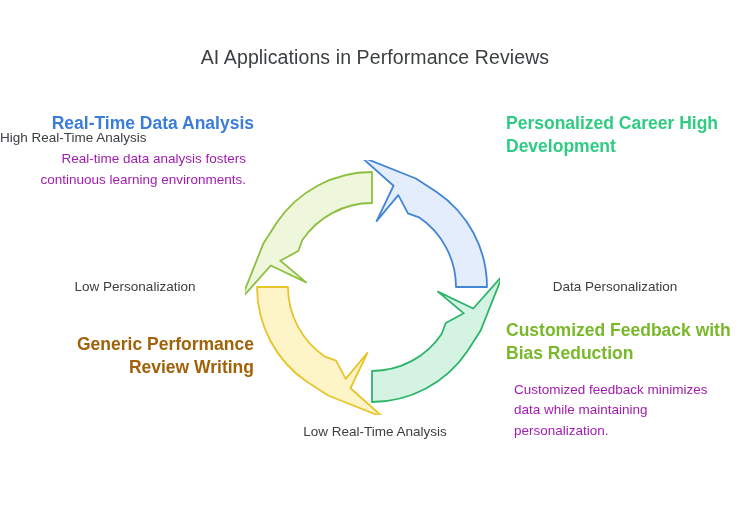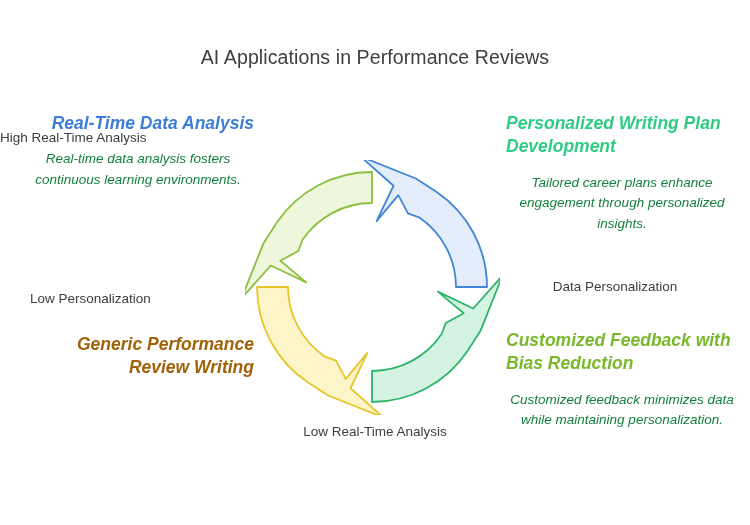--- a/index.html
+++ b/index.html
@@ -39,48 +39,46 @@
   
   .axis-label {
     position: absolute;
     font-size: 13.5px;
     font-weight: 400;
     color: #3c4043;
     white-space: nowrap;
   }
   #axis-top    { left: 0;   top: 130px; width: 750px; }
   #axis-bottom { left: 0;   top: 424px; width: 750px; text-align: center; }
-  #axis-left   { left: 30px; top: 291px; width: 210px; }
+  #axis-left   { left: 30px; top: 279px; width: 210px; text-align: center; }
   #axis-right  { left: 510px; top: 279px; width: 210px; text-align: center; }
 
   
   .quadrant {
     position: absolute;
     width: 232px;
-    font-style: italic;
   }
   .q-heading {
     font-size: 17.5px;
     font-weight: bold;
     line-height: 1.33;
     margin: 0 0 14px 0;
   }
   .q-body {
     font-size: 13.5px;
     font-weight: 400;
     line-height: 1.52;
-    color: #15803d;
-    margin: 0;
-    text-align: center;
+    color: #a21caf;
+    margin: 8px;
   }
 
   #quad-top-left     { left: 22px;  top: 112px; text-align: right; }
   #quad-top-right    { left: 506px; top: 112px; text-align: left;  }
   #quad-bottom-left  { left: 22px;  top: 333px; text-align: right; }
-  #quad-bottom-right { left: 506px; top: 329px; text-align: left;  }
+  #quad-bottom-right { left: 506px; top: 319px; text-align: left;  }
 
   #quad-top-left .q-heading     { color: #3b7dd8; }
   #quad-top-right .q-heading    { color: #2ecc82; }
   #quad-bottom-left .q-heading  { color: #a16207; }
   #quad-bottom-right .q-heading { color: #78b82a; }
 
   
   #cycle-diagram {
     position: absolute;
     left: 245px;
@@ -101,22 +99,21 @@
   <div id="axis-bottom" class="axis-label">Low Real-Time Analysis</div>
   <div id="axis-left" class="axis-label">Low Personalization</div>
   <div id="axis-right" class="axis-label">Data Personalization</div>
 
   <div id="quad-top-left" class="quadrant">
     <div class="q-heading">Real-Time Data Analysis</div>
     <div class="q-body">Real-time data analysis fosters continuous learning environments.</div>
   </div>
 
   <div id="quad-top-right" class="quadrant">
-    <div class="q-heading">Personalized Writing Plan Development</div>
-    <div class="q-body">Tailored career plans enhance engagement through personalized insights.</div>
+    <div class="q-heading">Personalized Career High Development</div>
   </div>
 
   <div id="quad-bottom-left" class="quadrant">
     <div class="q-heading">Generic Performance Review Writing</div>
   </div>
 
   <div id="quad-bottom-right" class="quadrant">
     <div class="q-heading">Customized Feedback with Bias Reduction</div>
     <div class="q-body">Customized feedback minimizes data while maintaining personalization.</div>
   </div>

